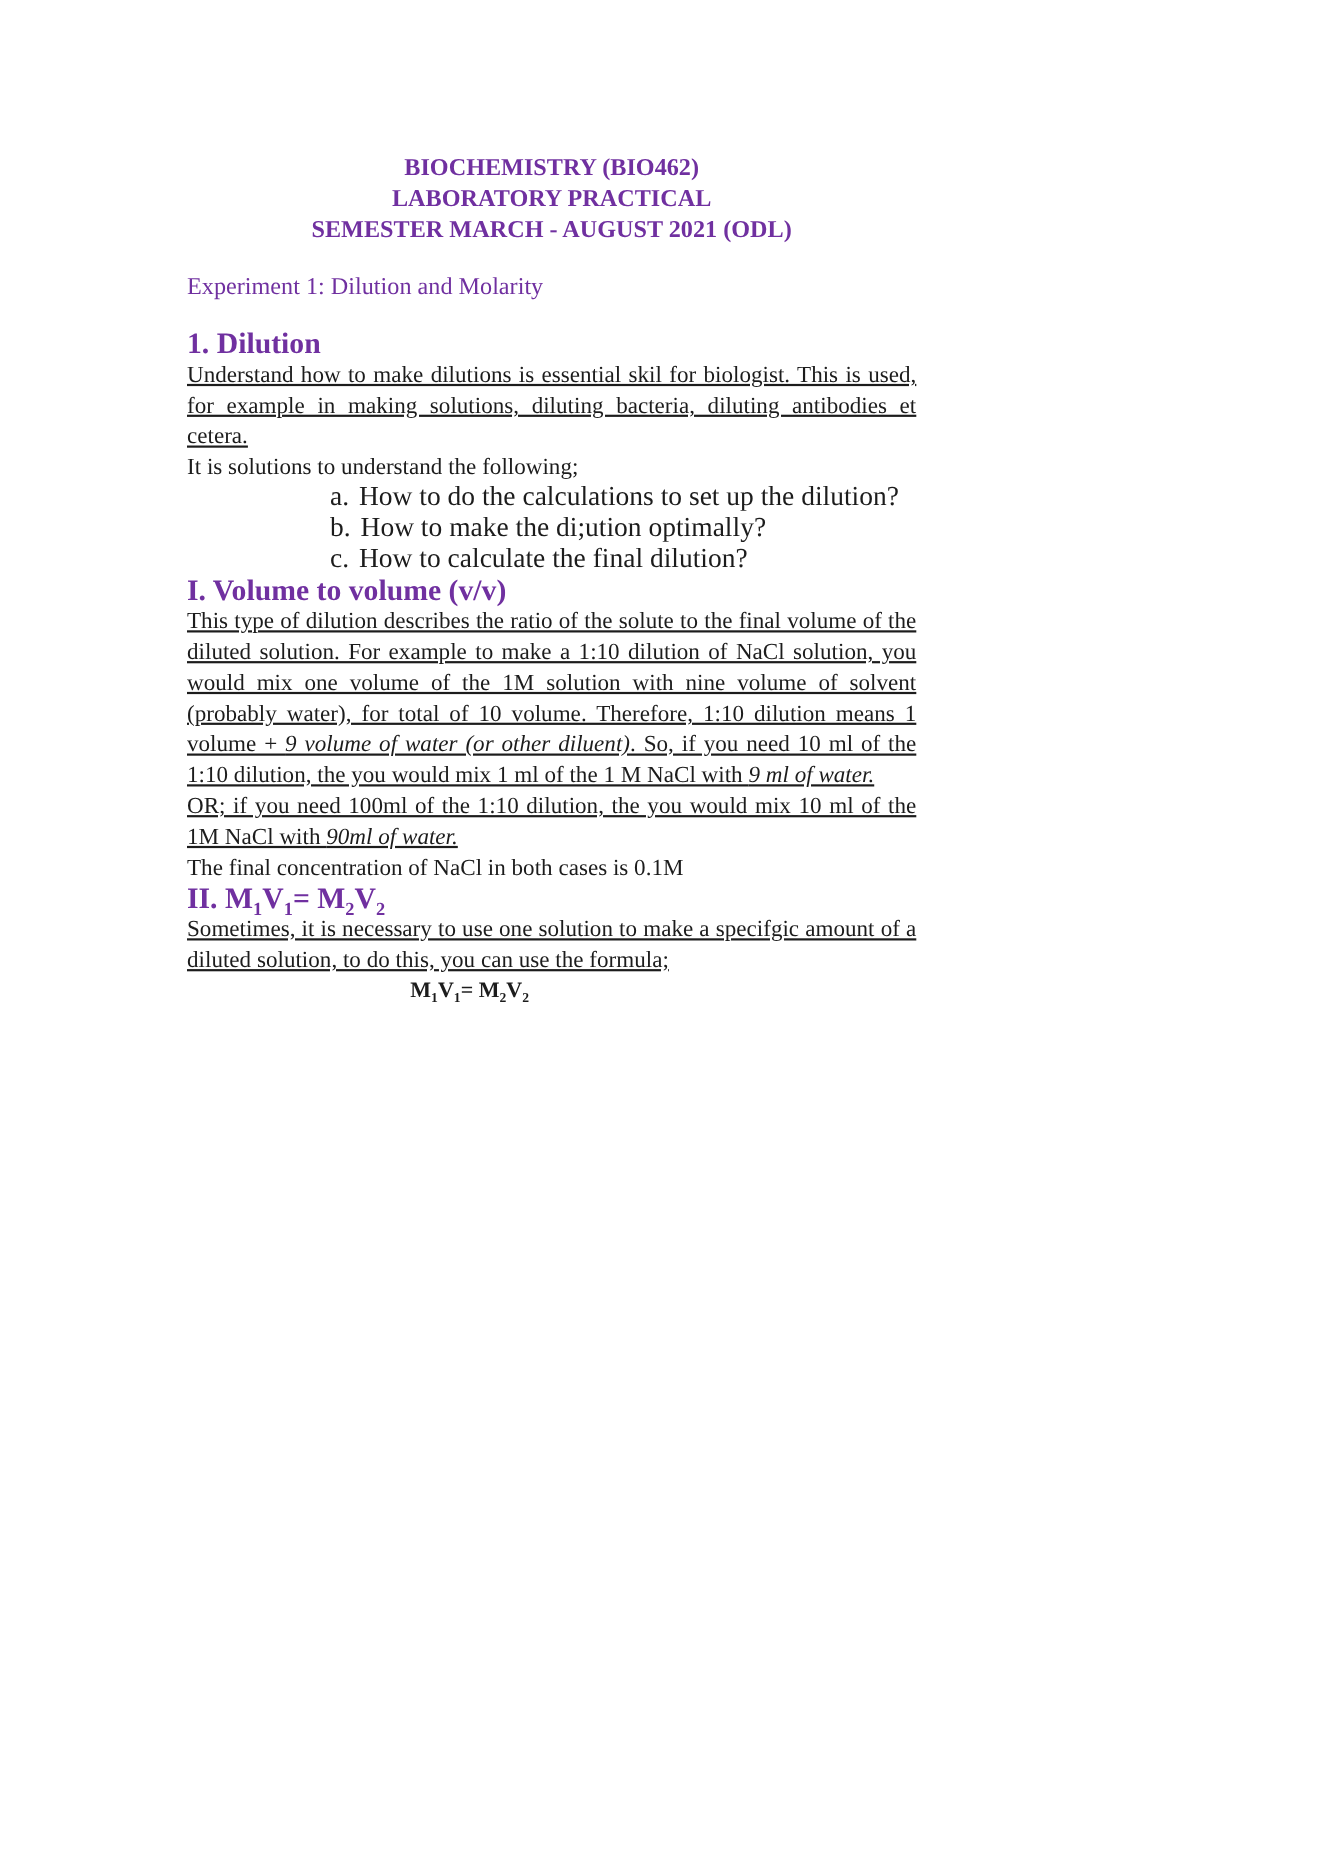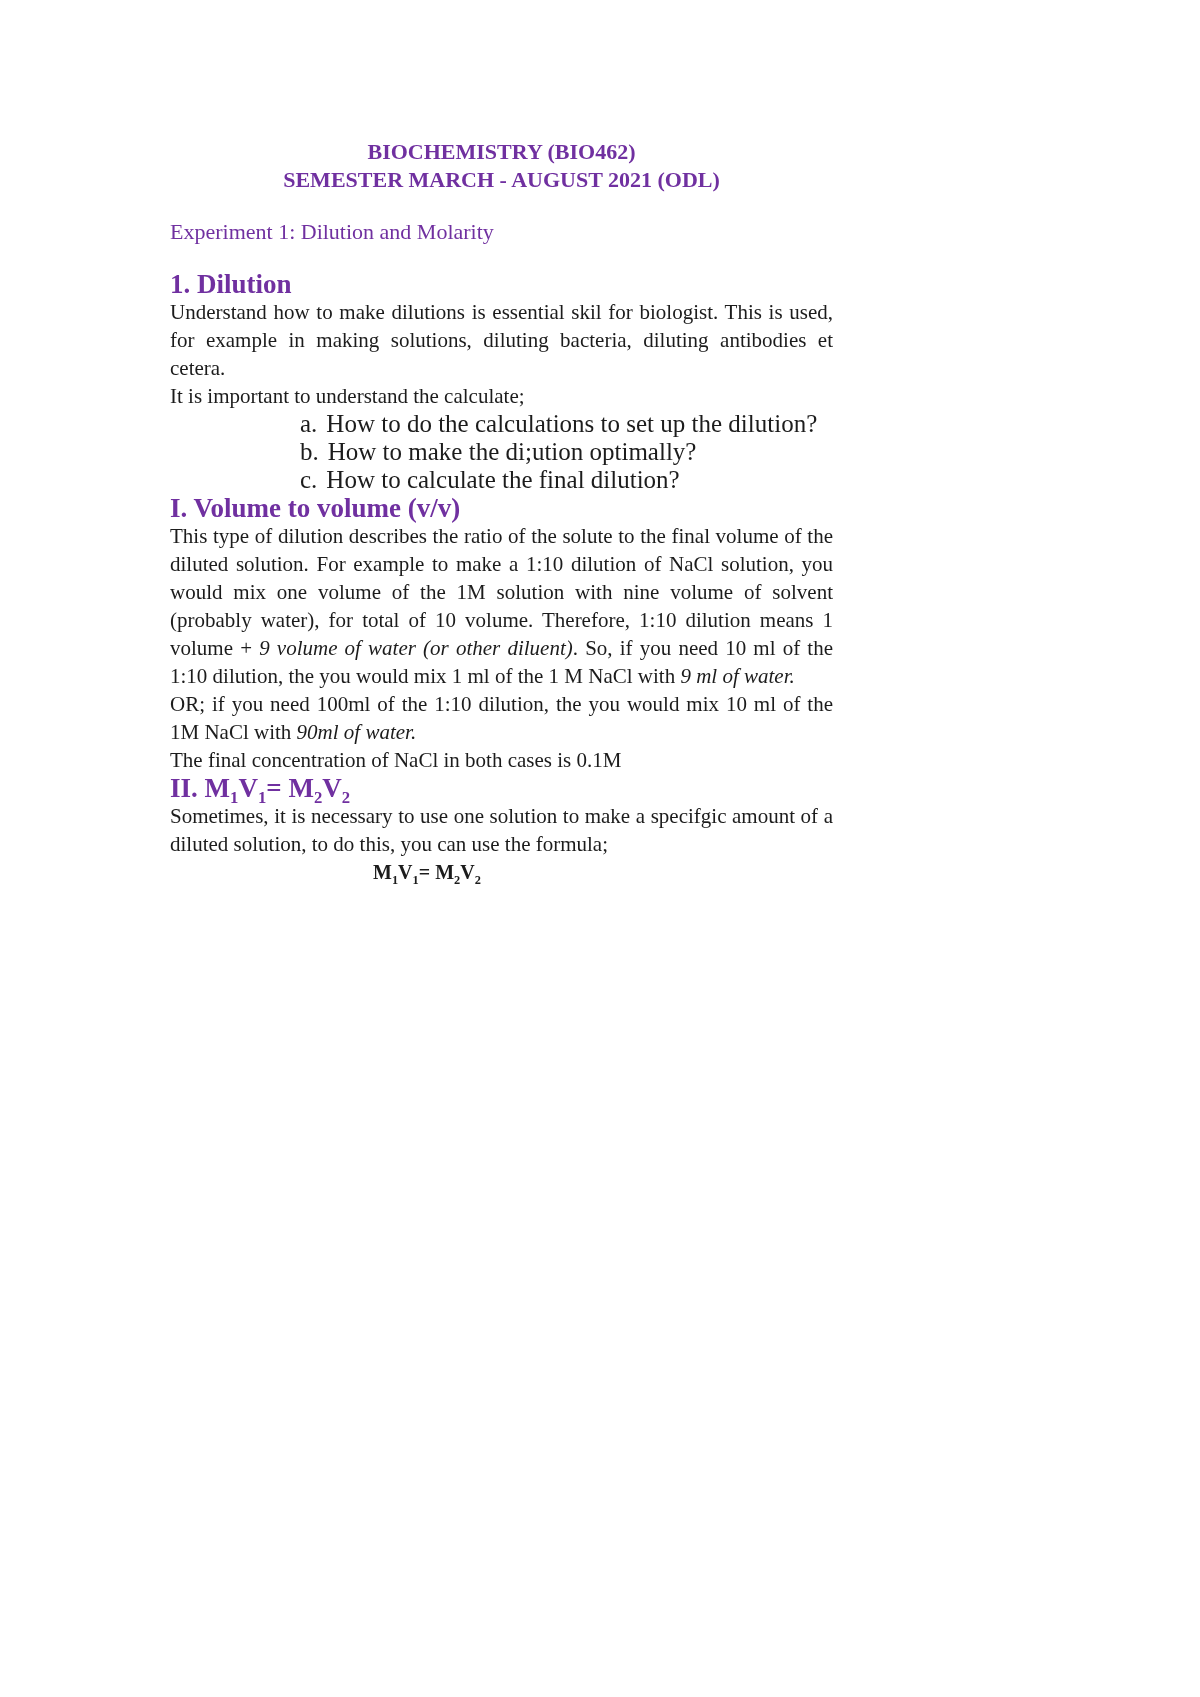--- a/index.html
+++ b/index.html
@@ -33,20 +33,21 @@
   .section-heading {
     color: var(--heading-color, #7030A0);
     font-weight: bold;
     font-size: 27px;
     line-height: 28px;
   }
   .body-para {
     font-size: 21px;
     line-height: 28px;
     text-align: justify;
+    text-decoration: underline;
   }
   .body-line {
     font-size: 21px;
     line-height: 28px;
   }
   .mt-line { }
   .mt-half { margin-top: 24px; }
   .lettered-list { font-size: 25px; line-height: 28px; }
   .list-row { padding-left: 130px; }
   .list-marker { display: inline-block; margin-right: 9px; }
@@ -59,30 +60,31 @@
   .i { font-style: italic; }
   .sub { font-size: 62%; vertical-align: sub; line-height: 0; }
 </style>
 </head>
 <body>
 
 <div class="page">
 
   <div class="title-block">
     <div>BIOCHEMISTRY (BIO462)</div>
+    <div>LABORATORY PRACTICAL</div>
     <div>SEMESTER MARCH - AUGUST 2021 (ODL)</div>
   </div>
 
   <div class="purple-heading mt-half">Experiment 1: Dilution and Molarity</div>
 
   <div class="section-heading mt-half">1. Dilution</div>
 
   <div class="body-para">Understand how to make dilutions is essential skil for biologist. This is used, for example in making solutions, diluting bacteria, diluting antibodies et cetera.</div>
 
-  <div class="body-line">It is important to understand the calculate;</div>
+  <div class="body-line">It is solutions to understand the following;</div>
 
   <div class="lettered-list">
     <div class="list-row">
       <span class="list-marker">a.</span><span>How to do the calculations to set up the dilution?</span>
     </div>
     <div class="list-row">
       <span class="list-marker">b.</span><span>How to make the di;ution optimally?</span>
     </div>
     <div class="list-row">
       <span class="list-marker">c.</span><span>How to calculate the final dilution?</span>

